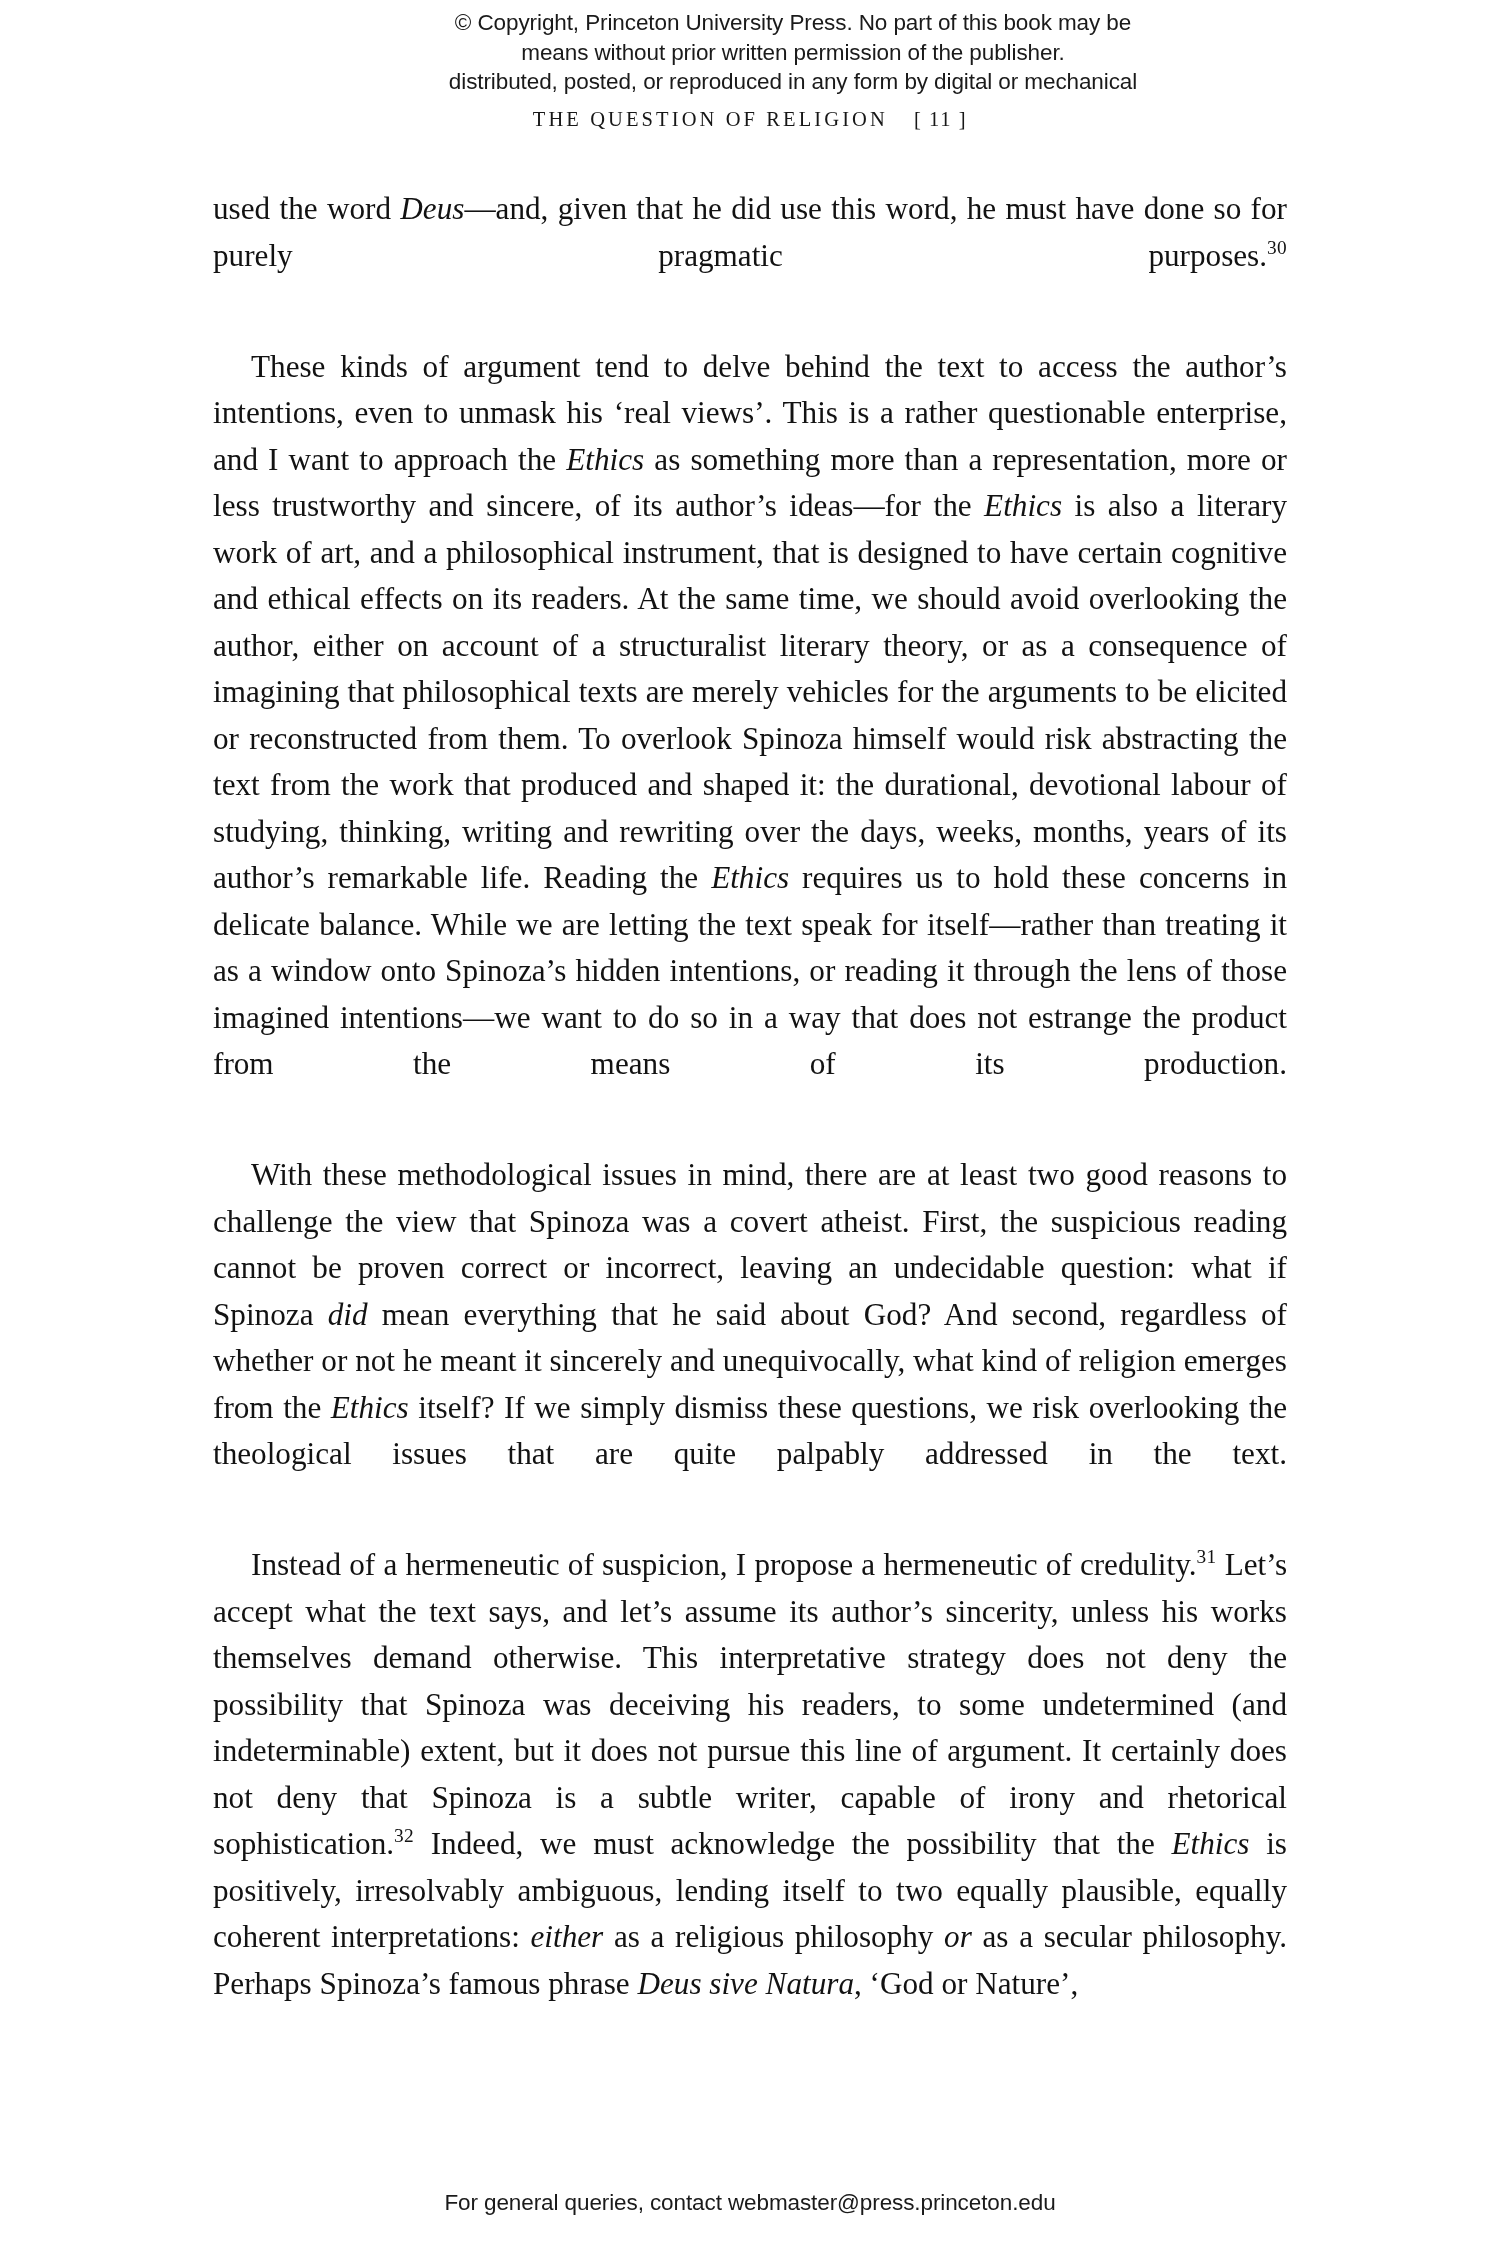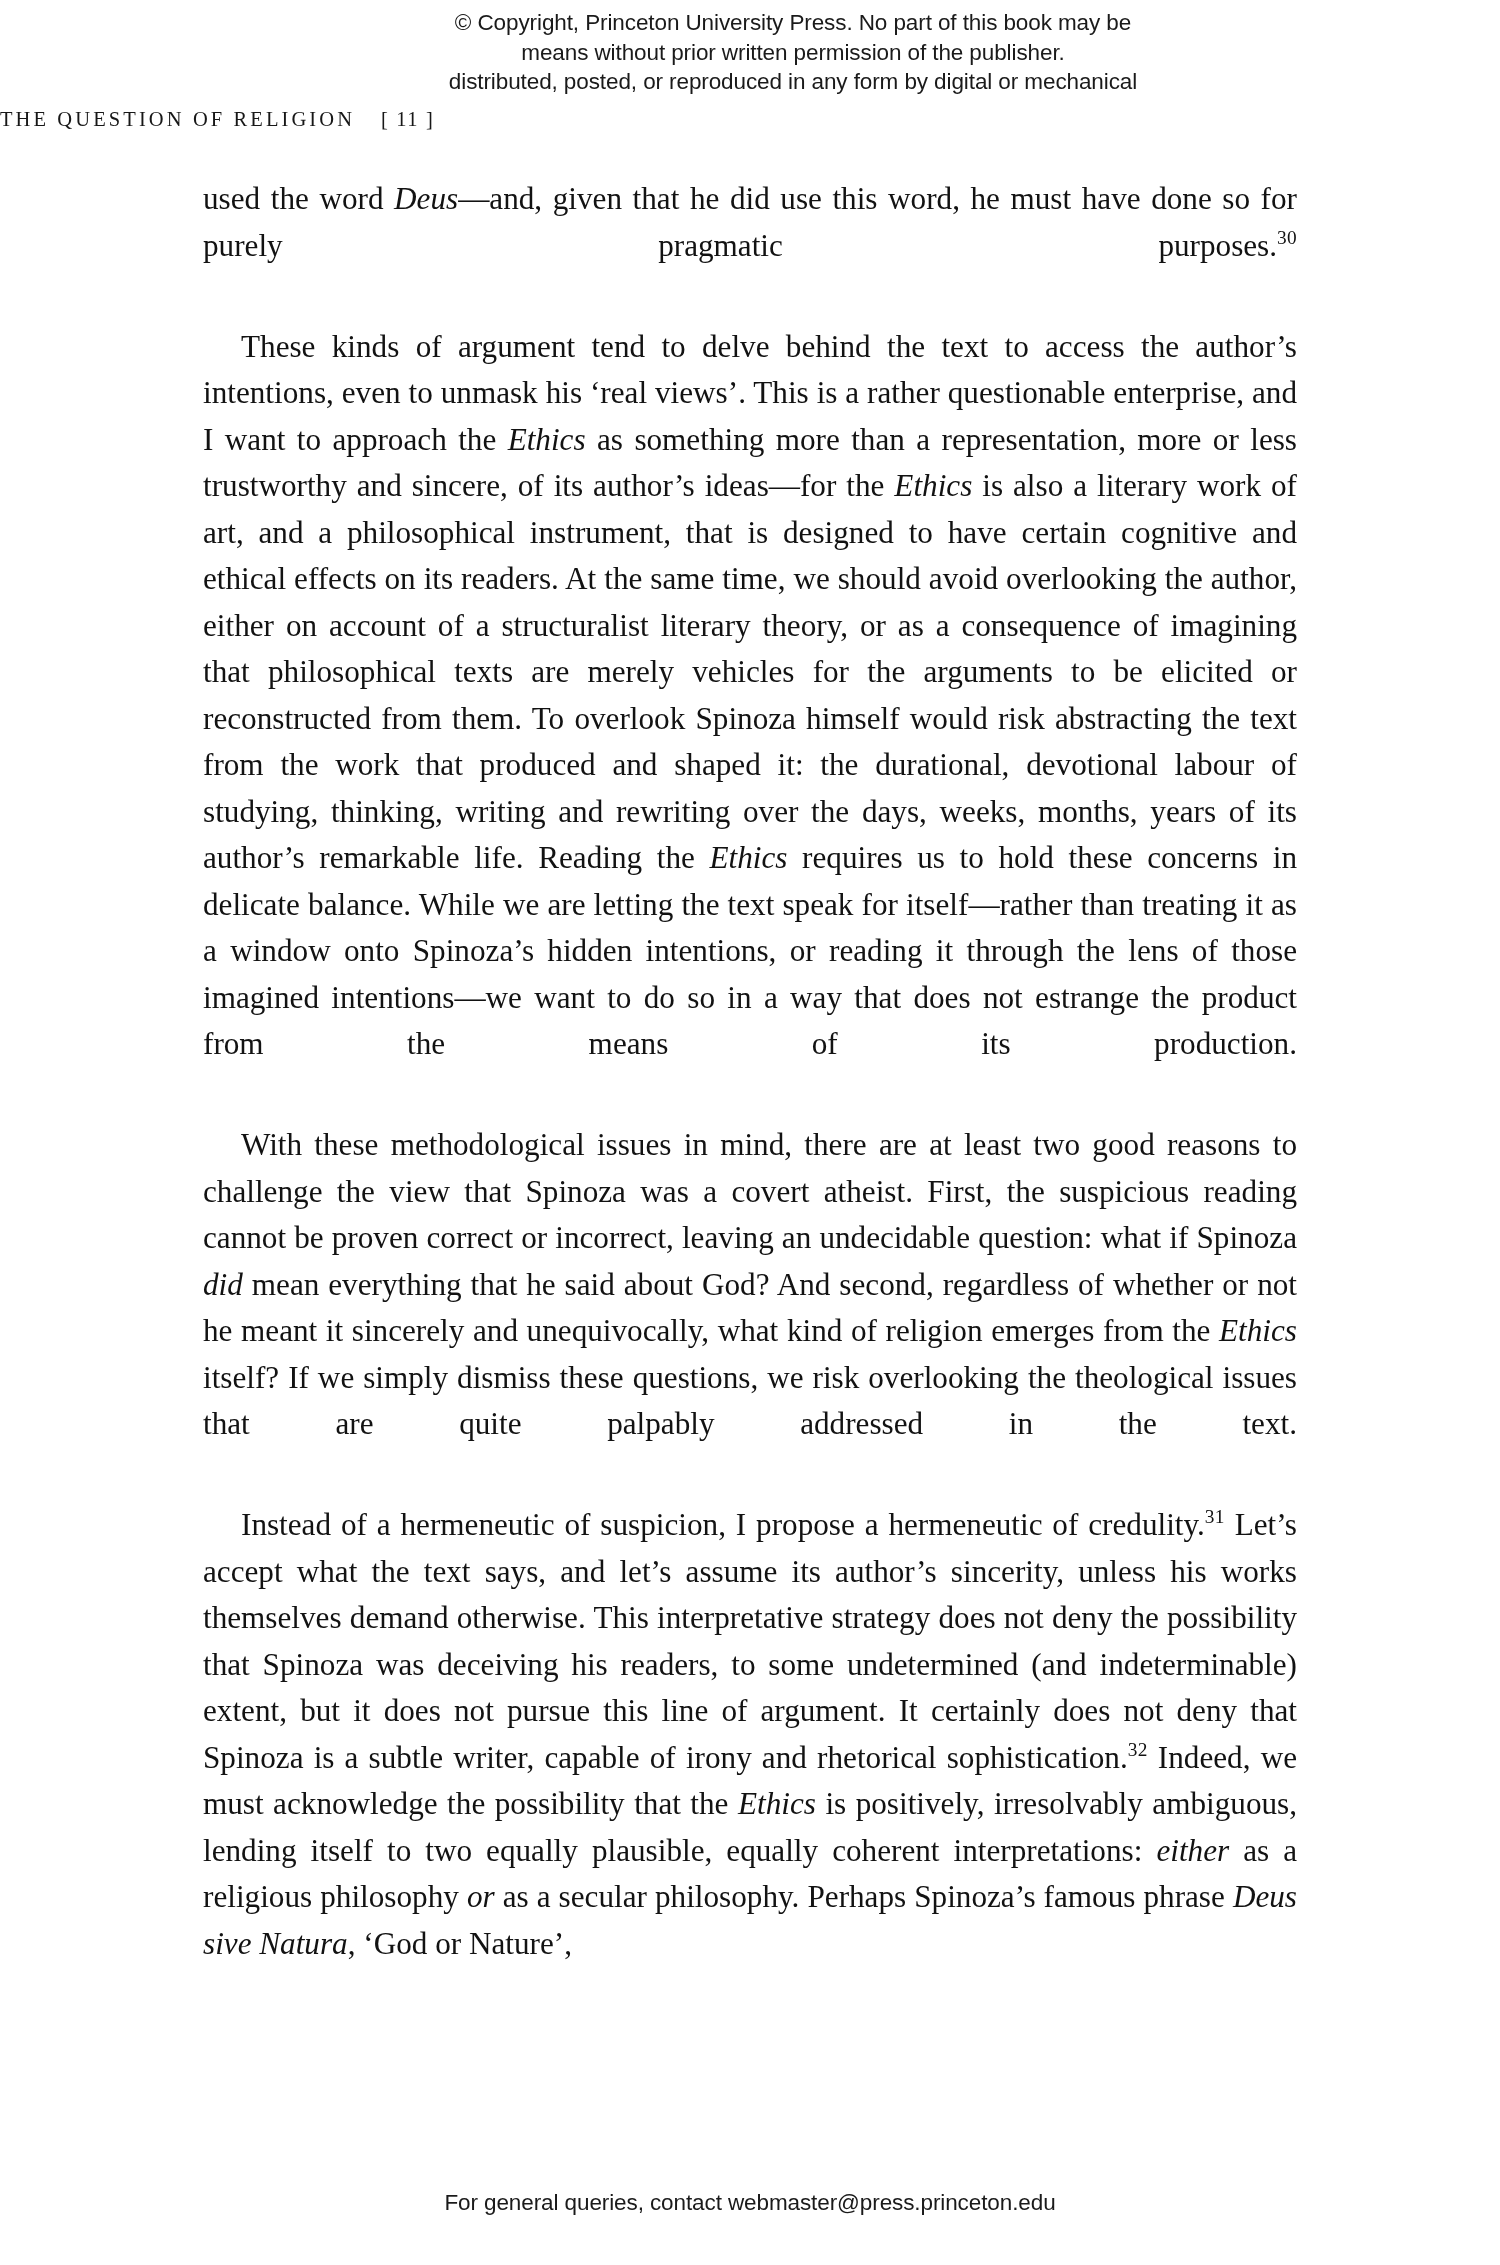--- a/index.html
+++ b/index.html
@@ -34,21 +34,21 @@
     display: block;
     white-space: nowrap;
   }
 
   
   .running-head {
     position: absolute;
     top: 108px;
     left: 0;
     width: 1500px;
-    text-align: left;
+    text-align: center;
     font-family: "Liberation Serif", serif;
     font-size: 20px;
     color: #171717;
     white-space: nowrap;
   }
   .running-head .rh-title {
     letter-spacing: 3.1px;
     font-variant: small-caps;
     text-transform: uppercase;
     font-size: 20.5px;
@@ -68,21 +68,21 @@
     width: 1110px;
     font-size: 31.2px;
     line-height: 46.5px;
     text-align: justify;
     text-justify: inter-word;
     color: #121212;
     -webkit-hyphens: none;
     hyphens: none;
   }
   .text-column p {
-    margin: 8px;
+    margin: 18px;
   }
   .text-column p.indented {
     text-indent: 38px;
   }
   
   .text-column p::after {
     content: "";
     display: inline-block;
     width: 100%;
   }

